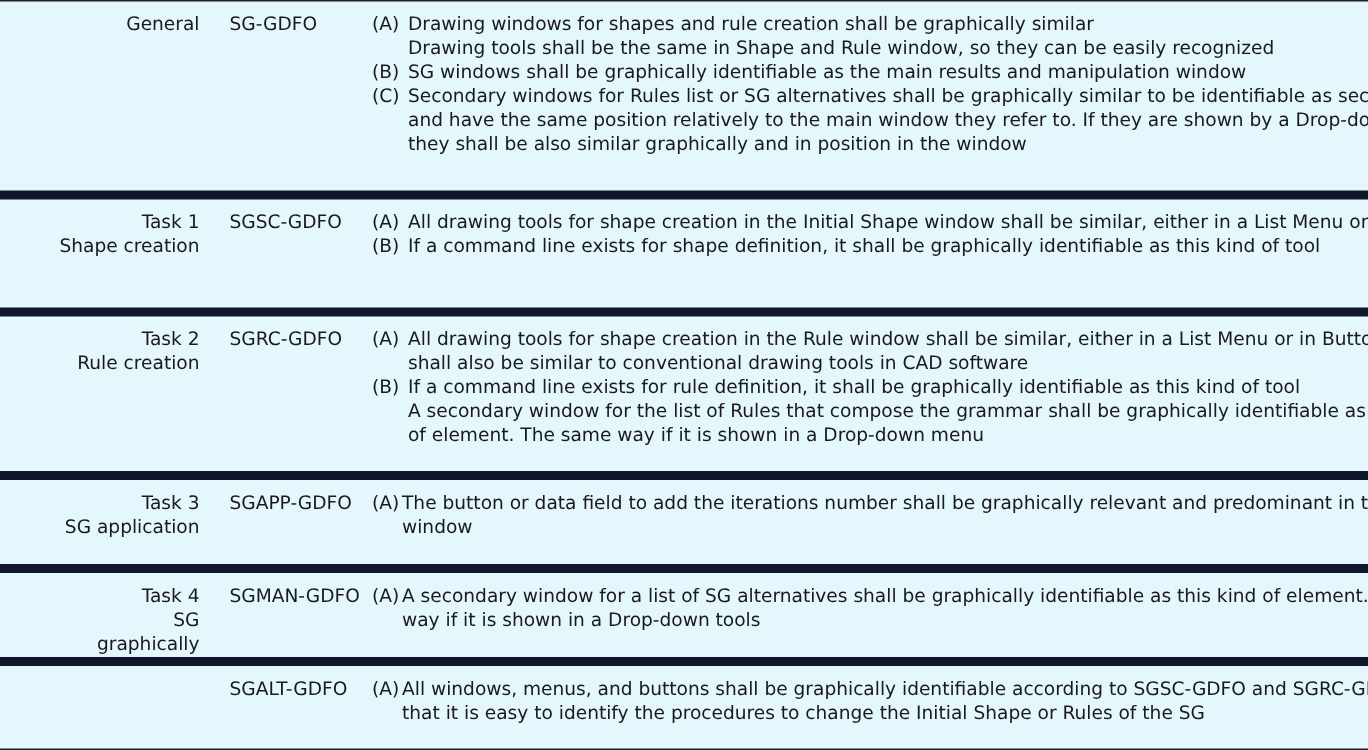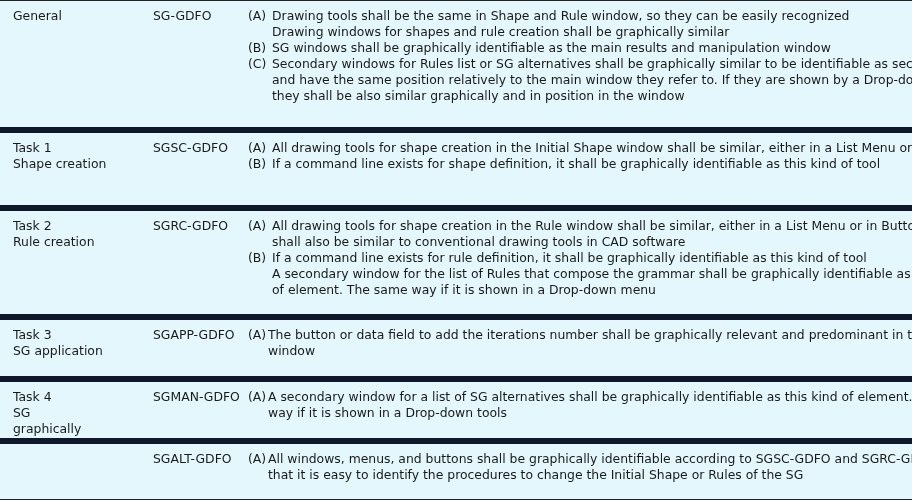--- a/index.html
+++ b/index.html
@@ -33,21 +33,21 @@
       box-sizing: border-box;
     }
     .row.sep {
       border-top: 6px solid #0f172a;
     }
     .cell {
       position: absolute;
       top: 7px;
       line-height: 16px;
     }
-    .c1 { left: 13px; width: 120px; }
+    .c1 { left: 13px; width: 120px; text-align: right; }
     .c2 { left: 137px; width: 105px; margin-left: 16px; }
     .c3 { left: 248px; width: 656px; }
     .line {
       display: block;
       white-space: nowrap;
     }
     .item {
       display: block;
       position: relative;
       padding-left: 24px;
@@ -71,22 +71,22 @@
   <div class="row" style="top:0px;height:126px;">
     <div class="cell c1">
       <span class="line">General</span>
     </div>
     <div class="cell c2">
       <span class="line">SG-GDFO</span>
     </div>
     <div class="cell c3">
       <div class="item">
         <span class="lbl">(A)</span>
+        <span class="ln">Drawing windows for shapes and rule creation shall be graphically similar</span>
         <span class="ln">Drawing tools shall be the same in Shape and Rule window, so they can be easily recognized</span>
-        <span class="ln">Drawing windows for shapes and rule creation shall be graphically similar</span>
       </div>
       <div class="item">
         <span class="lbl">(B)</span>
         <span class="ln">SG windows shall be graphically identifiable as the main results and manipulation window</span>
       </div>
       <div class="item">
         <span class="lbl">(C)</span>
         <span class="ln">Secondary windows for Rules list or SG alternatives shall be graphically similar to be identifiable as secondary</span>
         <span class="ln">and have the same position relatively to the main window they refer to. If they are shown by a Drop-down menu,</span>
         <span class="ln">they shall be also similar graphically and in position in the window</span>

